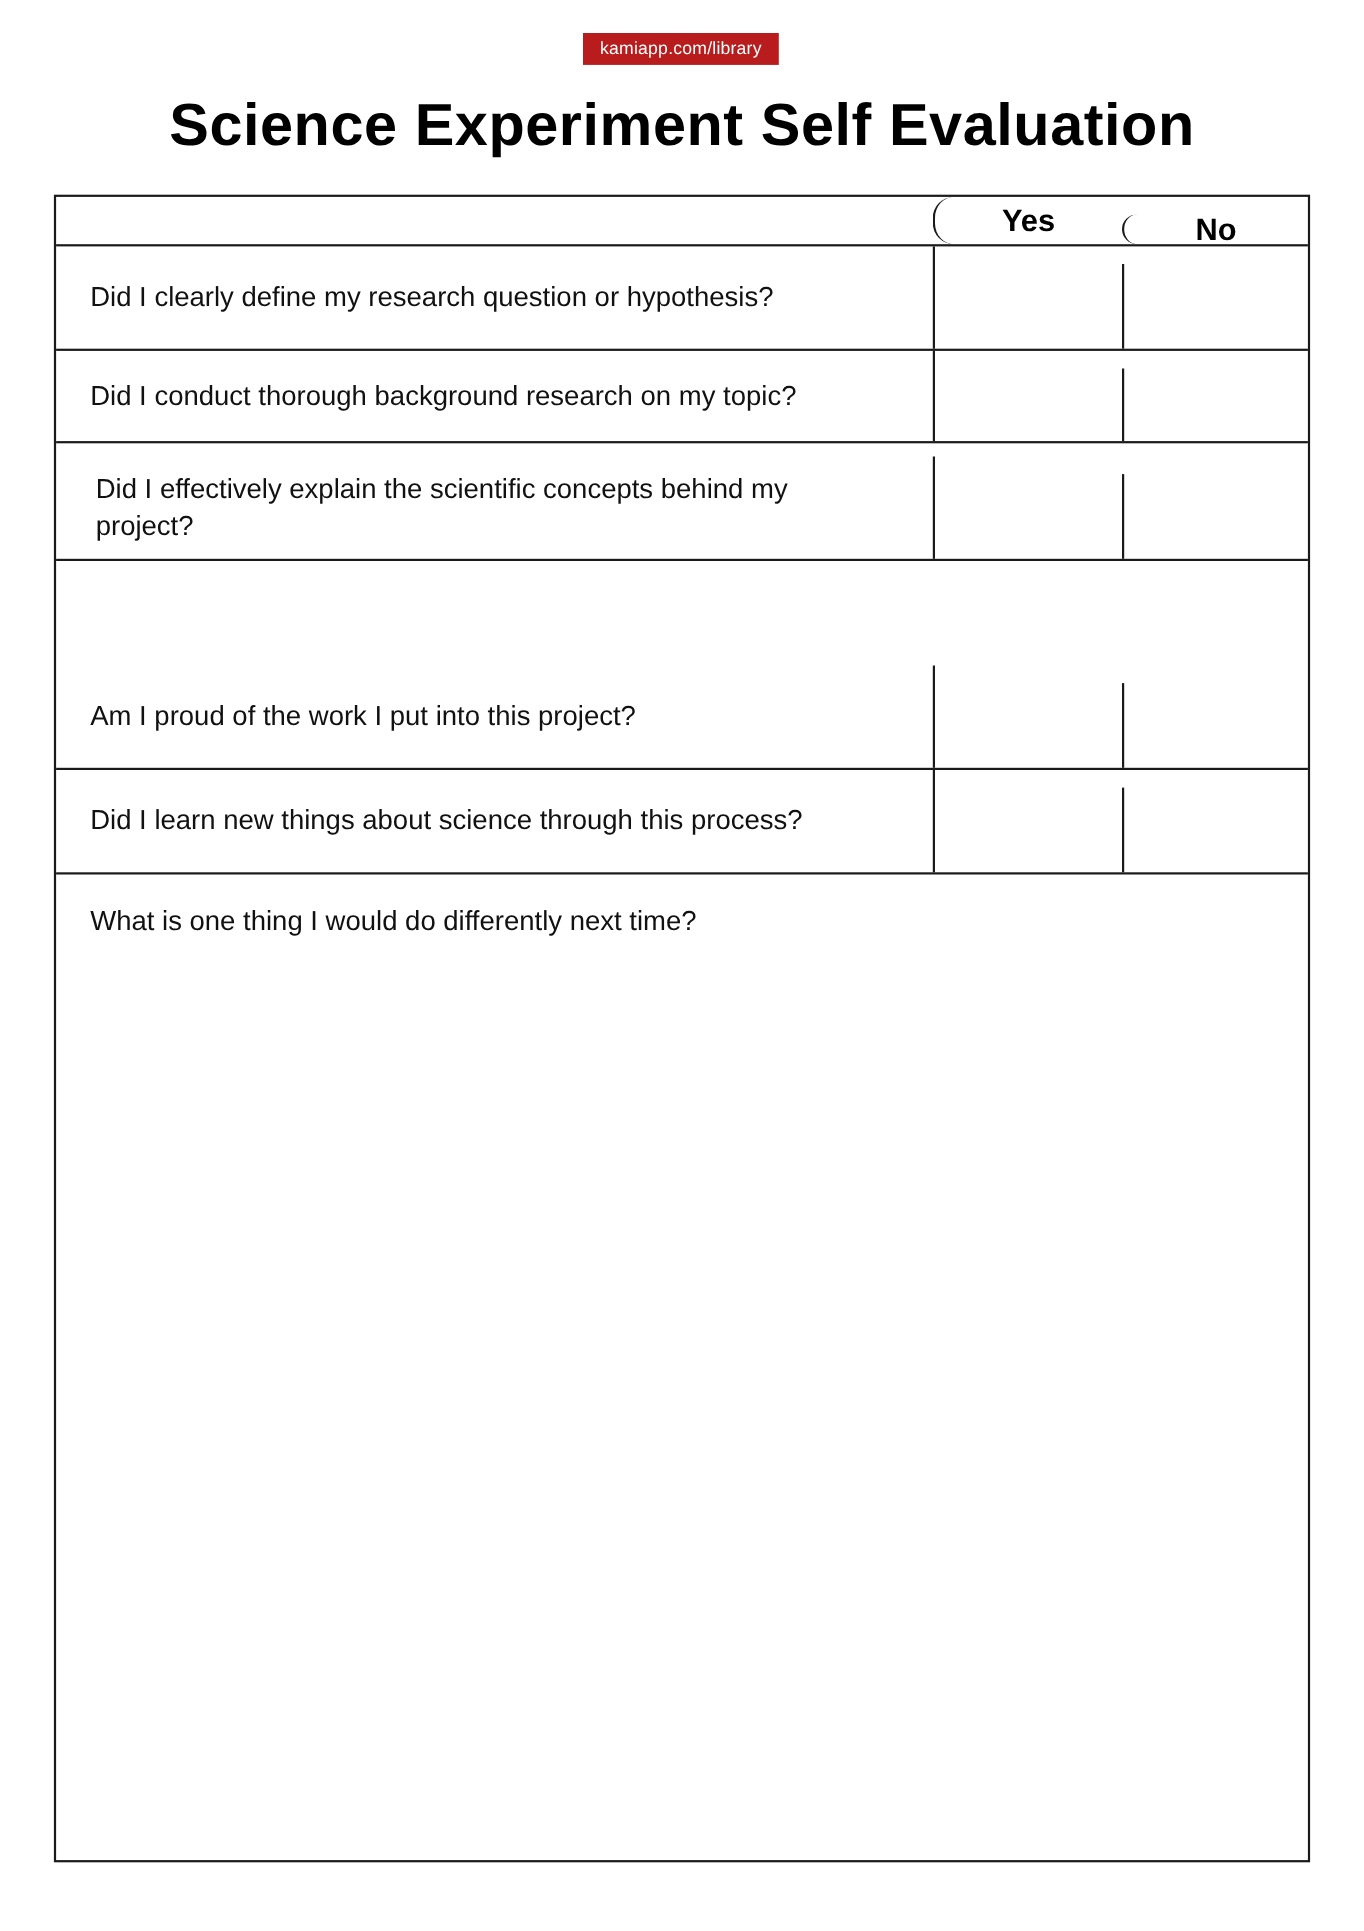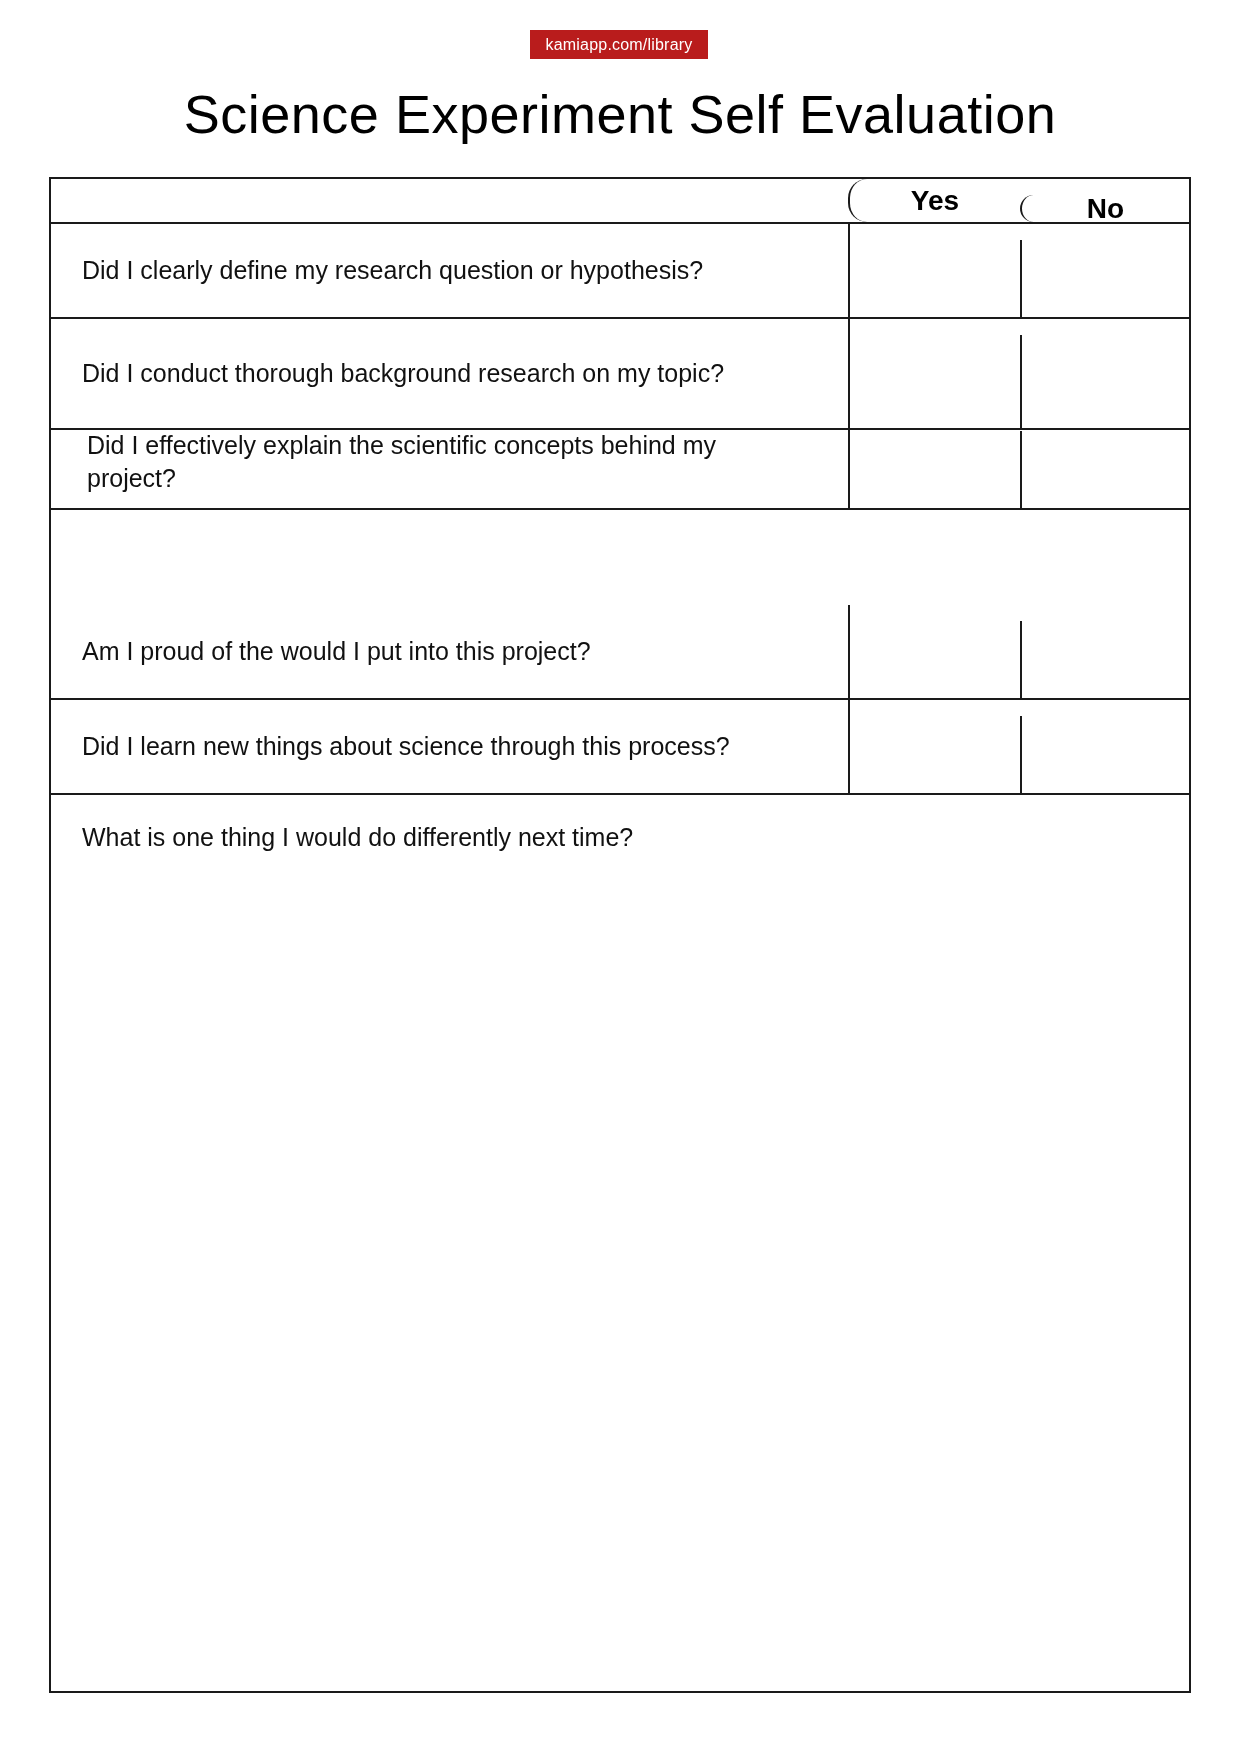--- a/index.html
+++ b/index.html
@@ -28,21 +28,21 @@
       text-align: center;
       letter-spacing: 0.2px;
     }
     .title {
       position: absolute;
       left: 0;
       top: 82px;
       width: 1240px;
       text-align: center;
       font-size: 54px;
-      font-weight: normal;
+      font-weight: bold;
       line-height: 64px;
       color: #000000;
       letter-spacing: 0.5px;
       margin: 0;
     }
     .sheet {
       position: absolute;
       left: 49px;
       top: 177px;
       width: 1142px;
@@ -131,35 +131,35 @@
     <div class="cell yes">Yes</div>
     <div class="cell no">No</div>
   </div>
 
   <div class="row" style="top:45px;height:95px;padding-left:12px;">
     <div class="cell q">Did I clearly define my research question or hypothesis?</div>
     <div class="cell yes"></div>
     <div class="cell no"></div>
   </div>
 
-  <div class="row" style="top:140px;height:111px;text-align:center;">
+  <div class="row" style="top:140px;height:84px;text-align:center;">
     <div class="cell q">Did I conduct thorough background research on my topic?</div>
     <div class="cell yes"></div>
     <div class="cell no"></div>
   </div>
 
   <div class="row" style="top:236px;height:95px;">
     <div class="cell q" style="padding-right:60px;padding-left:36px;">Did I effectively explain the scientific concepts behind my project?</div>
     <div class="cell yes"></div>
     <div class="cell no"></div>
   </div>
 
 
   <div class="row" style="top:426px;height:95px;">
-    <div class="cell q">Am I proud of the would I put into this project?</div>
+    <div class="cell q">Am I proud of the work I put into this project?</div>
     <div class="cell yes"></div>
     <div class="cell no"></div>
   </div>
 
   <div class="row" style="top:521px;height:95px;">
     <div class="cell q">Did I learn new things about science through this process?</div>
     <div class="cell yes"></div>
     <div class="cell no"></div>
   </div>
 

